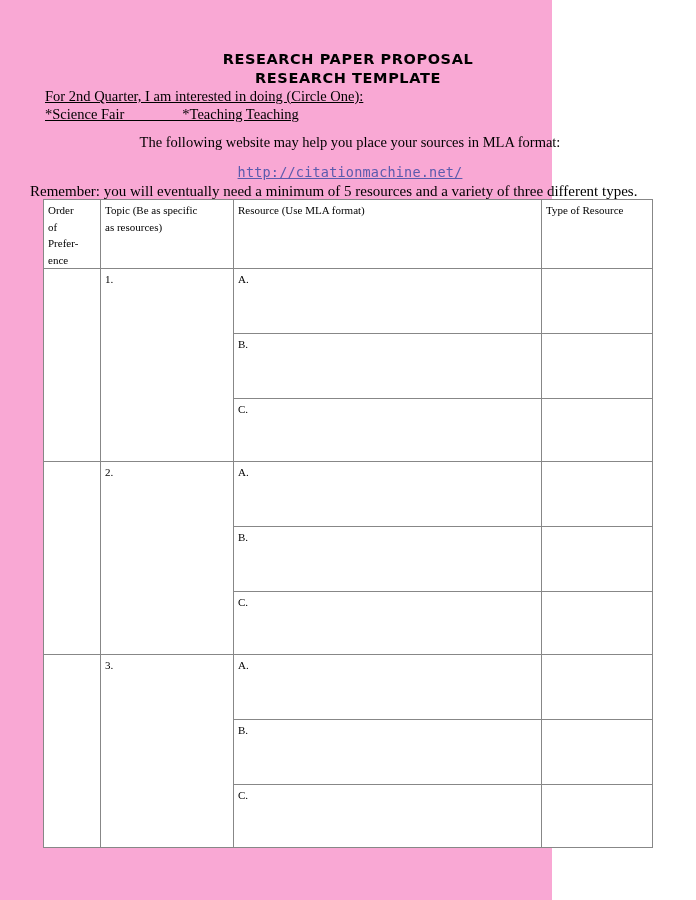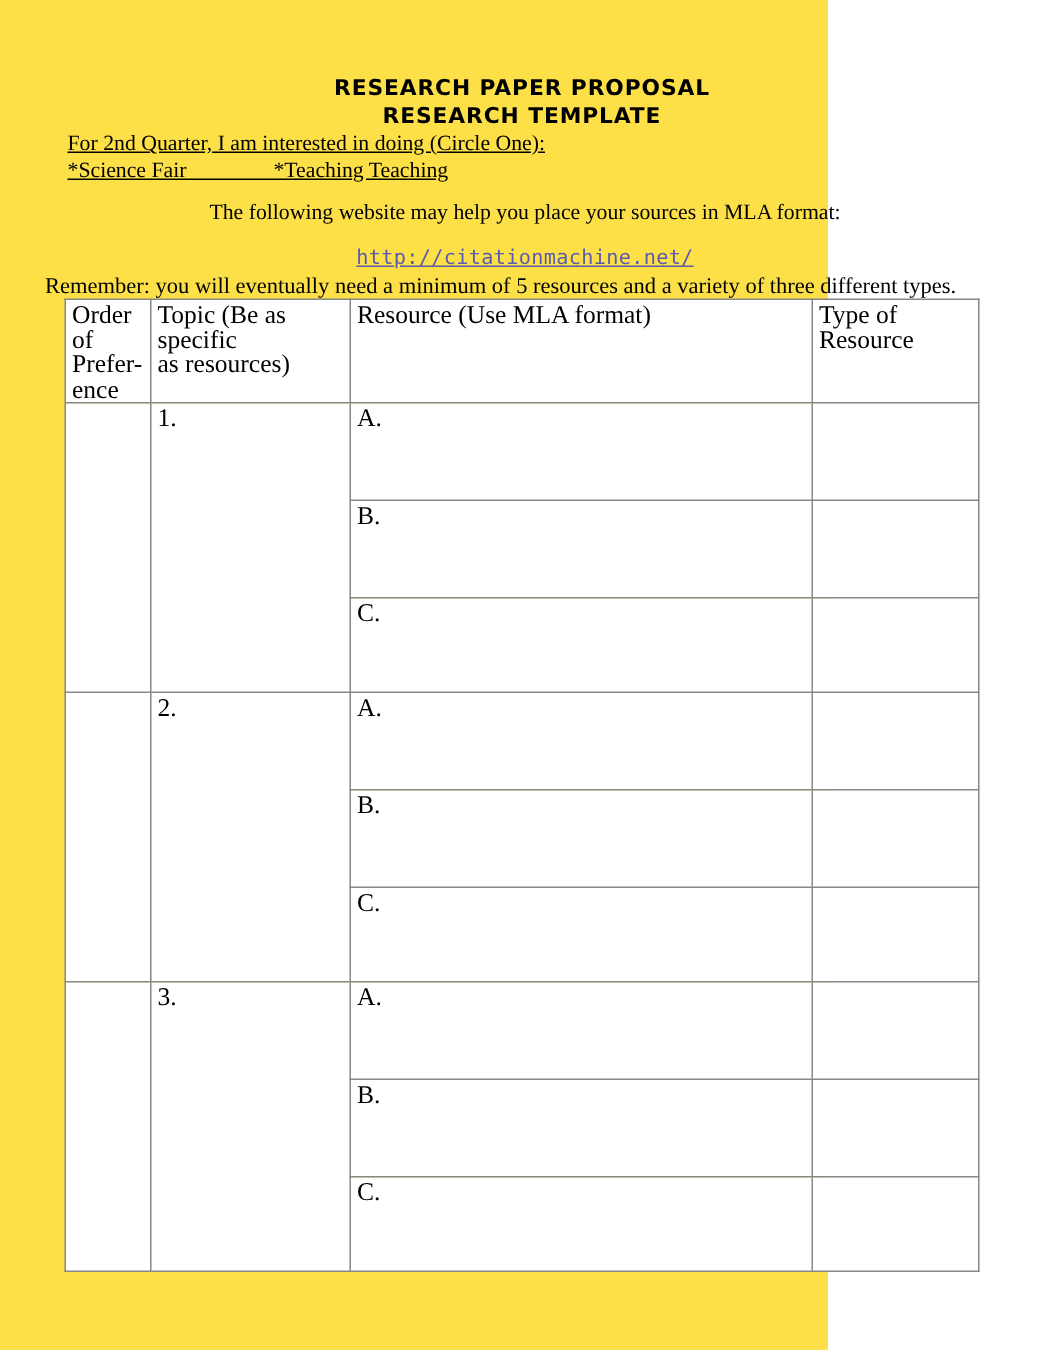--- a/index.html
+++ b/index.html
@@ -15,21 +15,21 @@
     color: #000000;
     overflow: hidden;
   }
 
   .page {
     position: absolute;
     left: 0;
     top: 0;
     width: 552px;
     height: 900px;
-    background: #fde047;
+    background: #f9a8d4;
   }
 
   
   .title-block {
     position: absolute;
     left: 0;
     top: 50px;
     width: 696px;
     text-align: center;
   }
@@ -95,21 +95,21 @@
   }
   table.grid {
     border-collapse: collapse;
     width: 609px;
     table-layout: fixed;
   }
   table.grid td, table.grid th {
     border: 1px solid #878787;
     vertical-align: top;
     padding: 2px 4px 0 4px;
-    font-size: 17px;
+    font-size: 11px;
     line-height: 16.5px;
     font-weight: normal;
     text-align: left;
     background: #ffffff;
   }
 
   .col-order   { width: 57px; }
   .col-topic   { width: 133px; }
   .col-res     { width: 308px; }
   .col-type    { width: 111px; }

